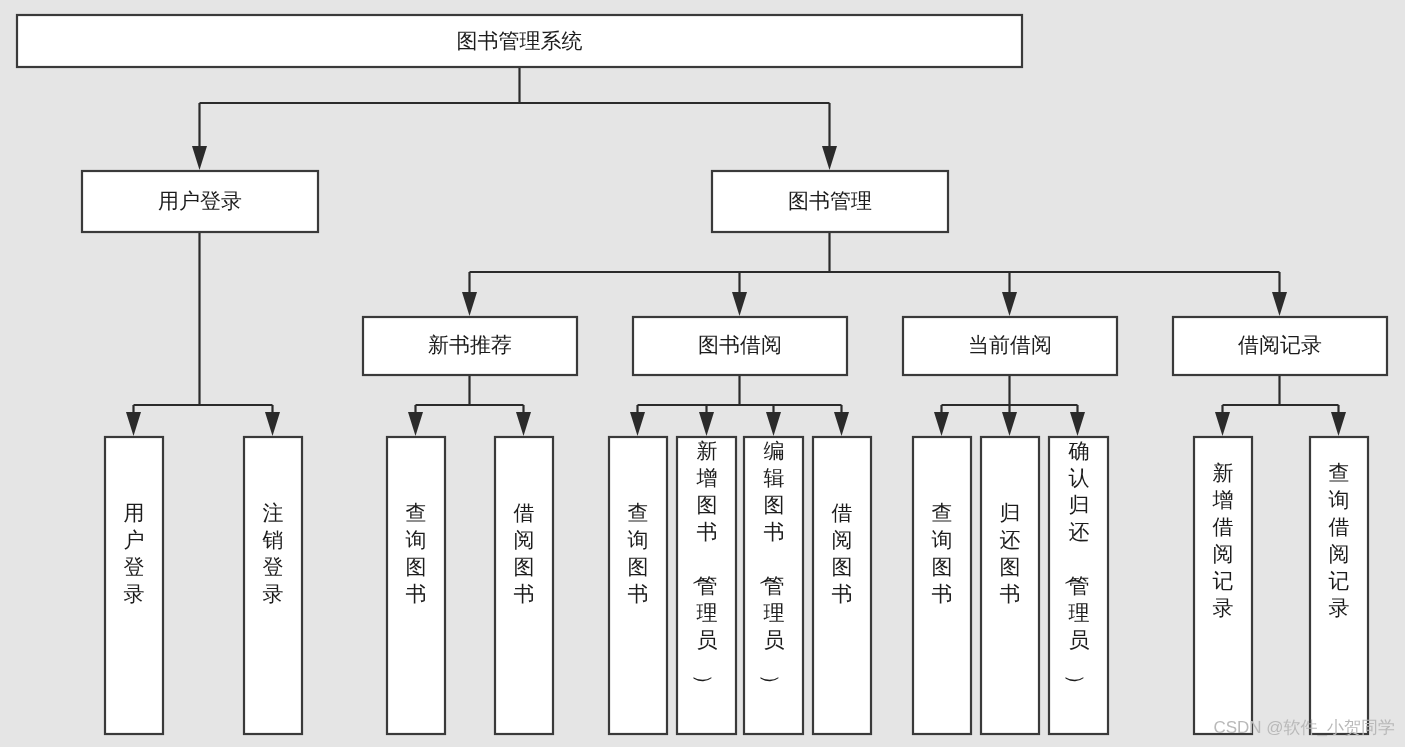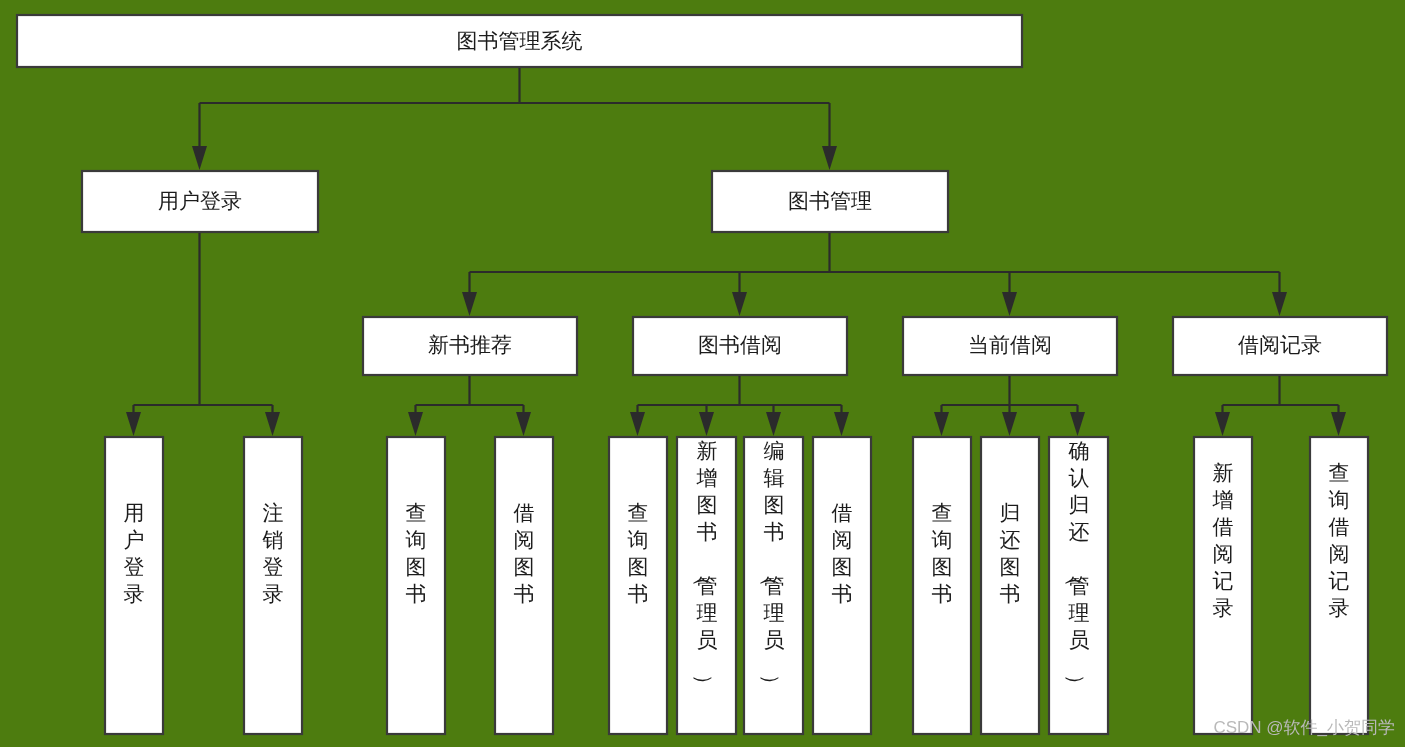--- a/index.html
+++ b/index.html
@@ -8,21 +8,21 @@
     padding: 0;
     background: #ffffff;
   }
   body {
     font-family: "Liberation Sans", "DejaVu Sans", sans-serif;
   }
   #diagram-root {
     position: relative;
     width: 1405px;
     height: 747px;
-    background: #4d7c0f;
+    background: #e5e5e5;
     overflow: hidden;
   }
   svg#tree-svg {
     position: absolute;
     left: 0;
     top: 0;
     width: 1405px;
     height: 747px;
     display: block;
   }

